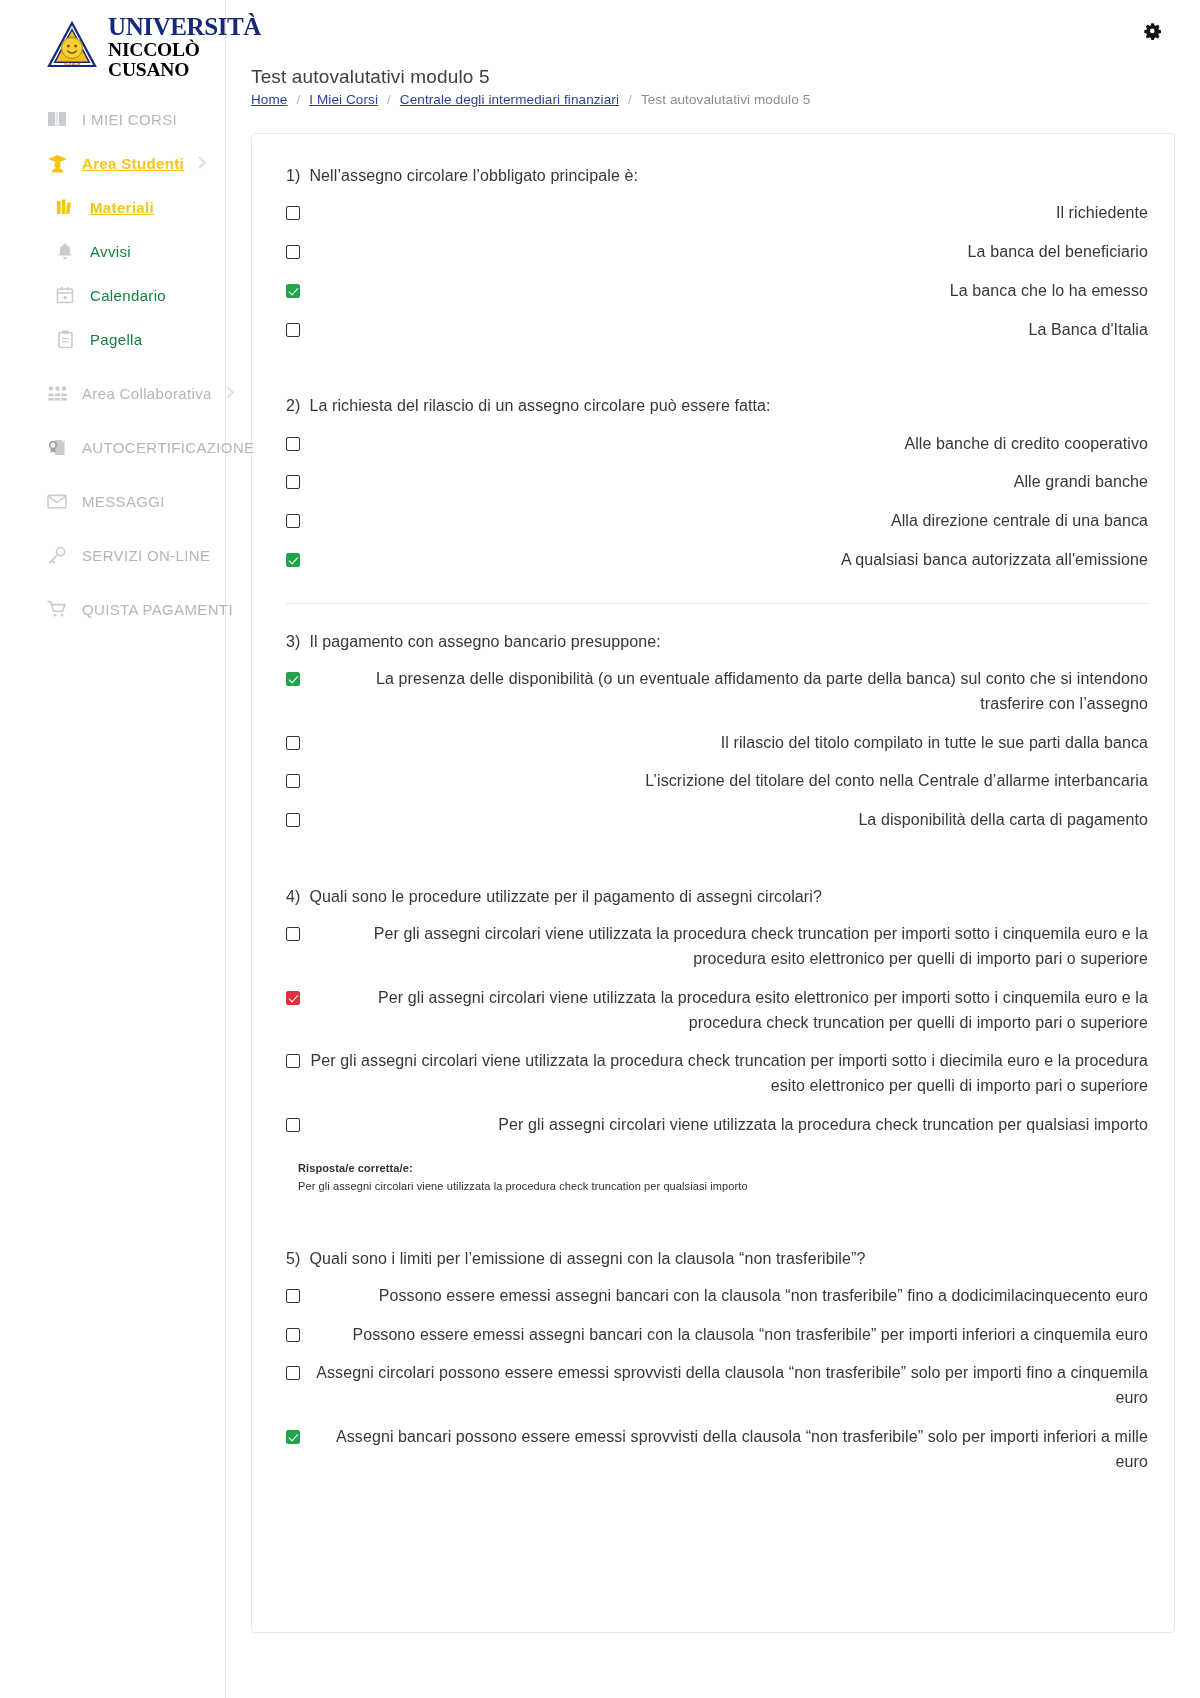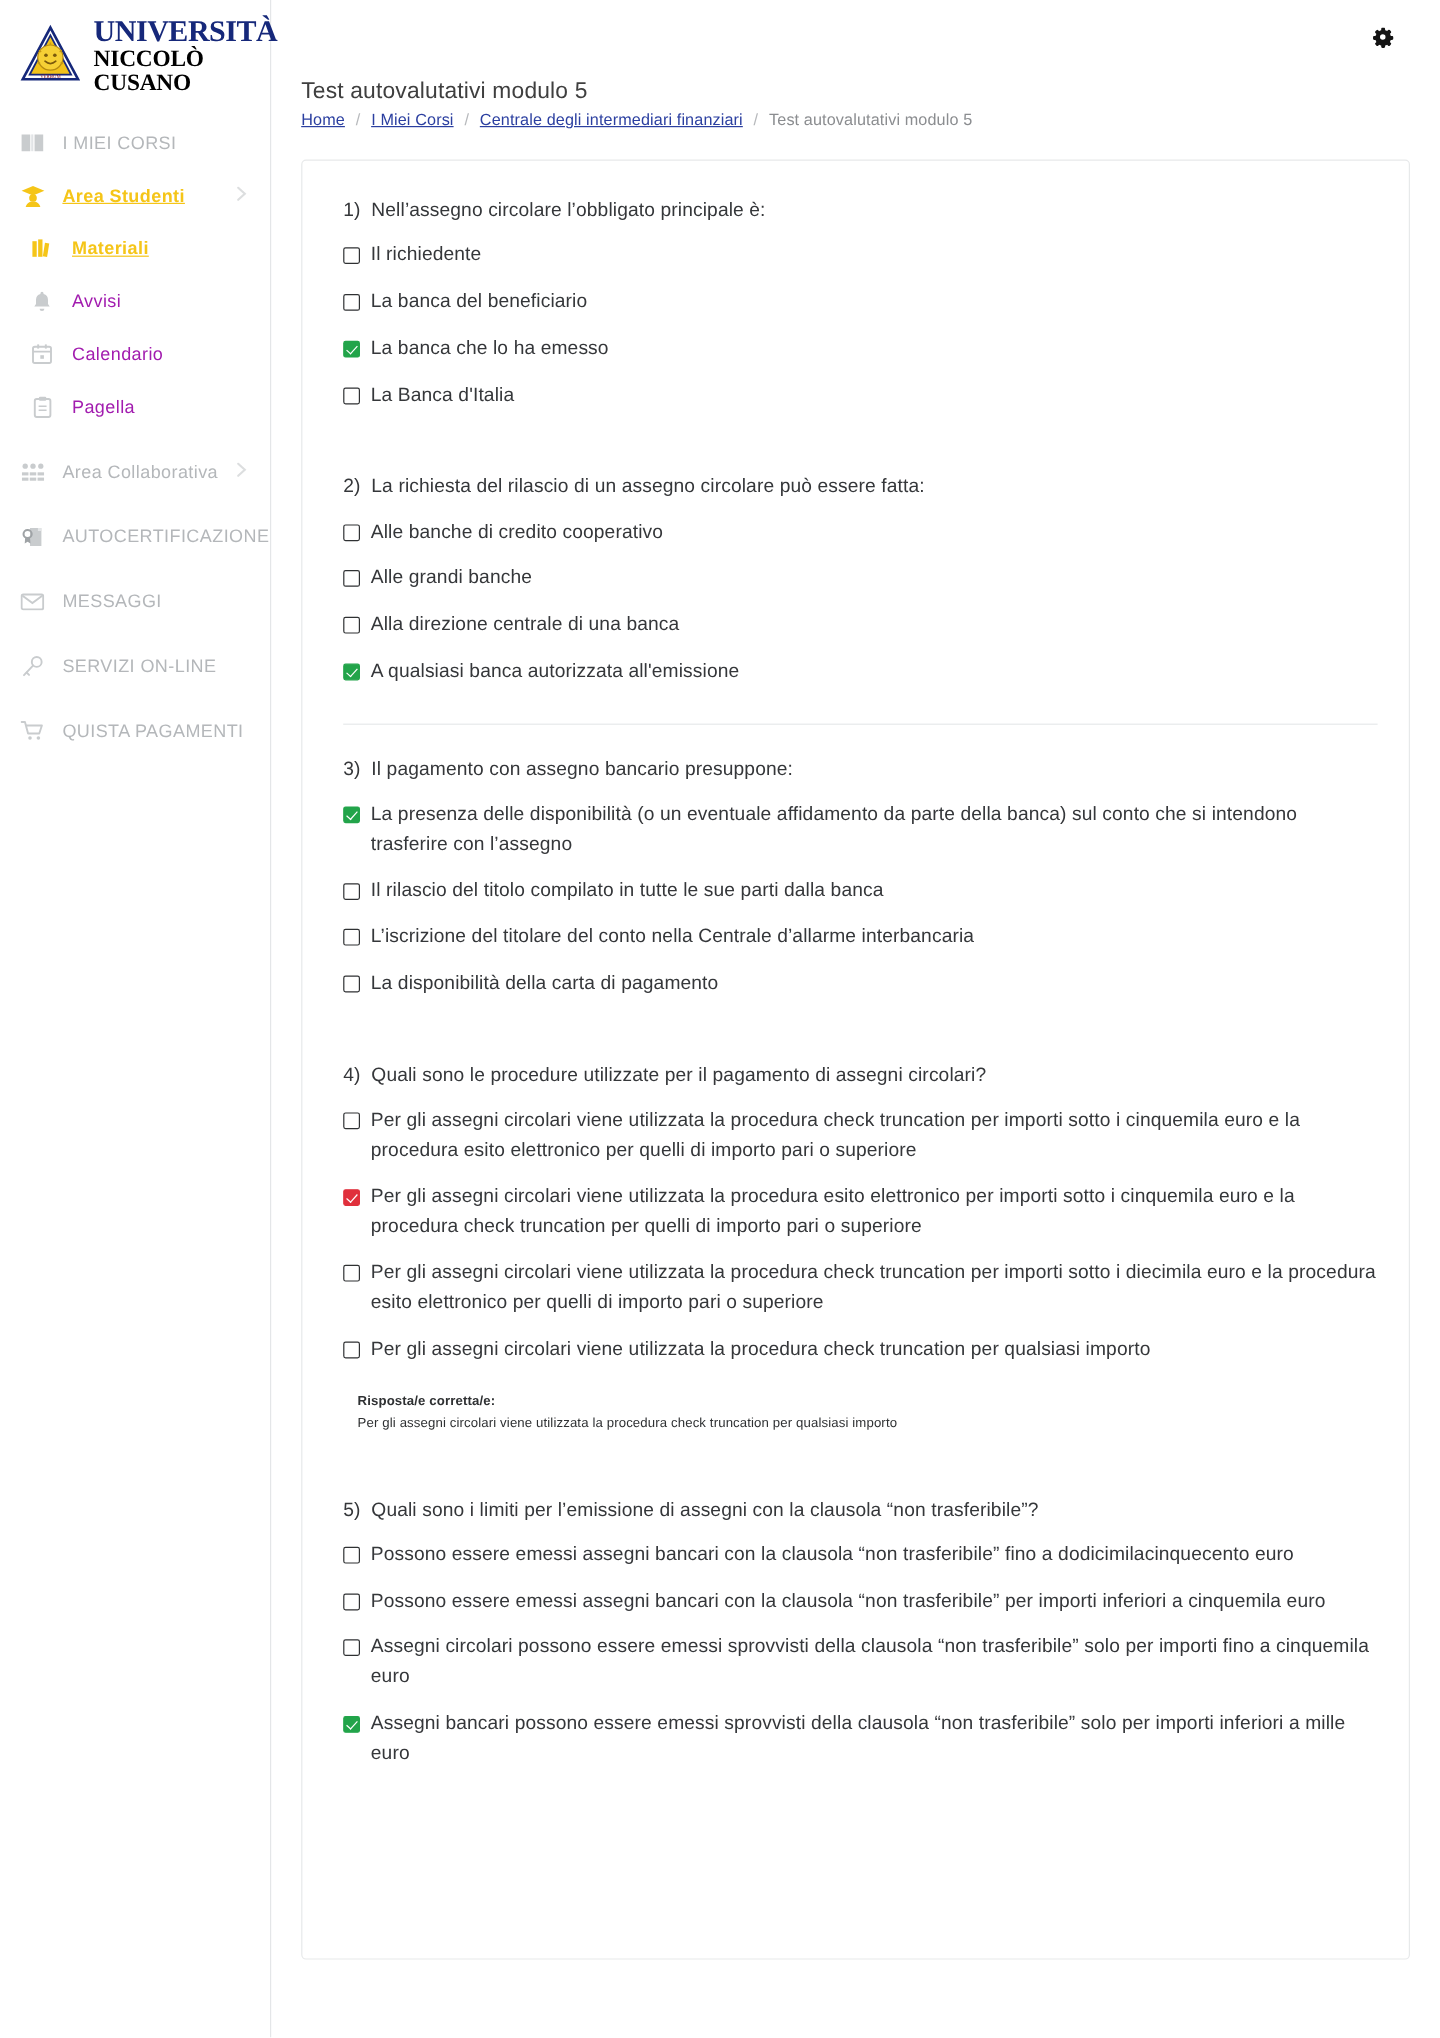--- a/index.html
+++ b/index.html
@@ -16,20 +16,21 @@
   .page { position: relative; width: 1200px; min-height: 1698px; display: flex; }
 
   
   .sidebar {
     width: 226px;
     min-width: 226px;
     background: #ffffff;
     border-right: 1px solid #e4e6e8;
     padding-top: 0;
     position: relative;
+    padding-left: 30px;
   }
 
   .logo-wrap {
     display: flex;
     align-items: center;
     gap: 10px;
     padding: 12px 0 18px 16px;
   }
   .logo-mark {
     width: 52px; height: 52px;
@@ -75,21 +76,21 @@
   .nav-item.active {
     color: #f5c518;
     font-weight: bold;
   }
   .nav-item.active .lbl { text-decoration: underline; }
   .nav-item.sub {
     padding-left: 24px;
     font-size: 15px;
   }
   .nav-item.sub.active { color: #f5c518; font-weight: bold; }
-  .nav-item.sub.dim { color: #a21caf; }
+  .nav-item.sub.dim { color: #15803d; }
   .nav-item.spaced { margin-top: 10px; }
 
   
   .main {
     flex: 1 1 auto;
     padding: 0 25px 0 12px;
   }
   .topbar {
     height: 66px;
     display: flex;
@@ -154,21 +155,21 @@
   .opt {
     display: flex;
     align-items: flex-start;
     gap: 9px;
     font-size: 16px;
     line-height: 1.55;
     color: #35373a;
     margin: 0 0 14px 0;
     letter-spacing: .1px;
   }
-  .opt .txt { flex: 1 1 auto; }
+  .opt .txt { flex: 1 1 auto; text-align: right; }
 
   .cbox {
     flex: 0 0 14px;
     width: 14px; height: 14px;
     margin-top: 5px;
     border: 1.6px solid #2f3133;
     border-radius: 2px;
     background: #fff;
     position: relative;
   }

